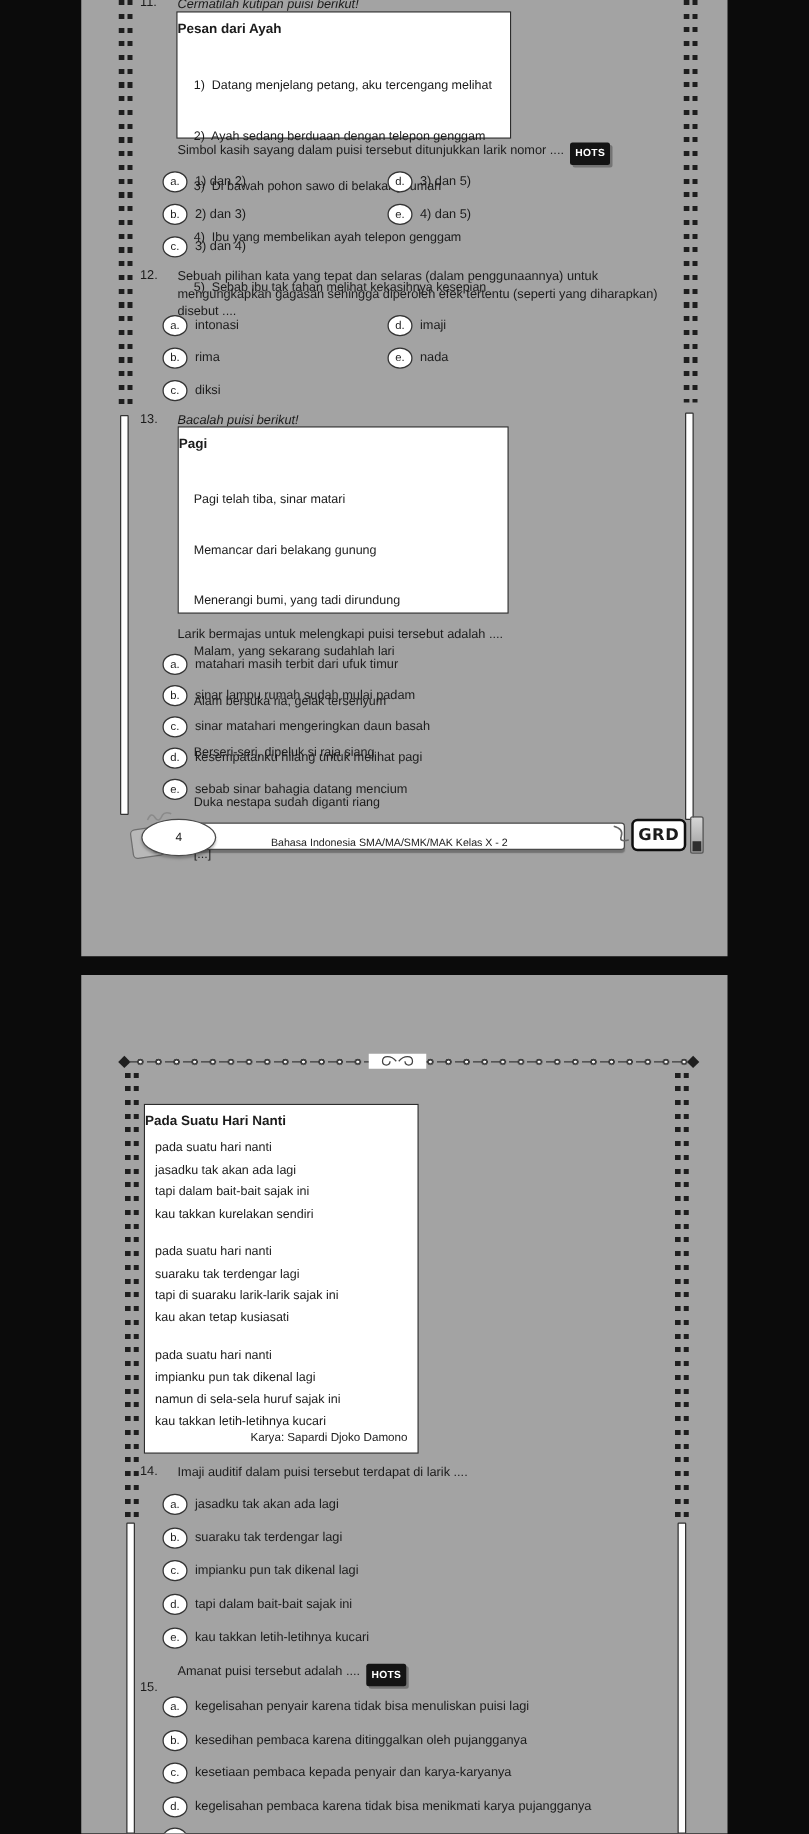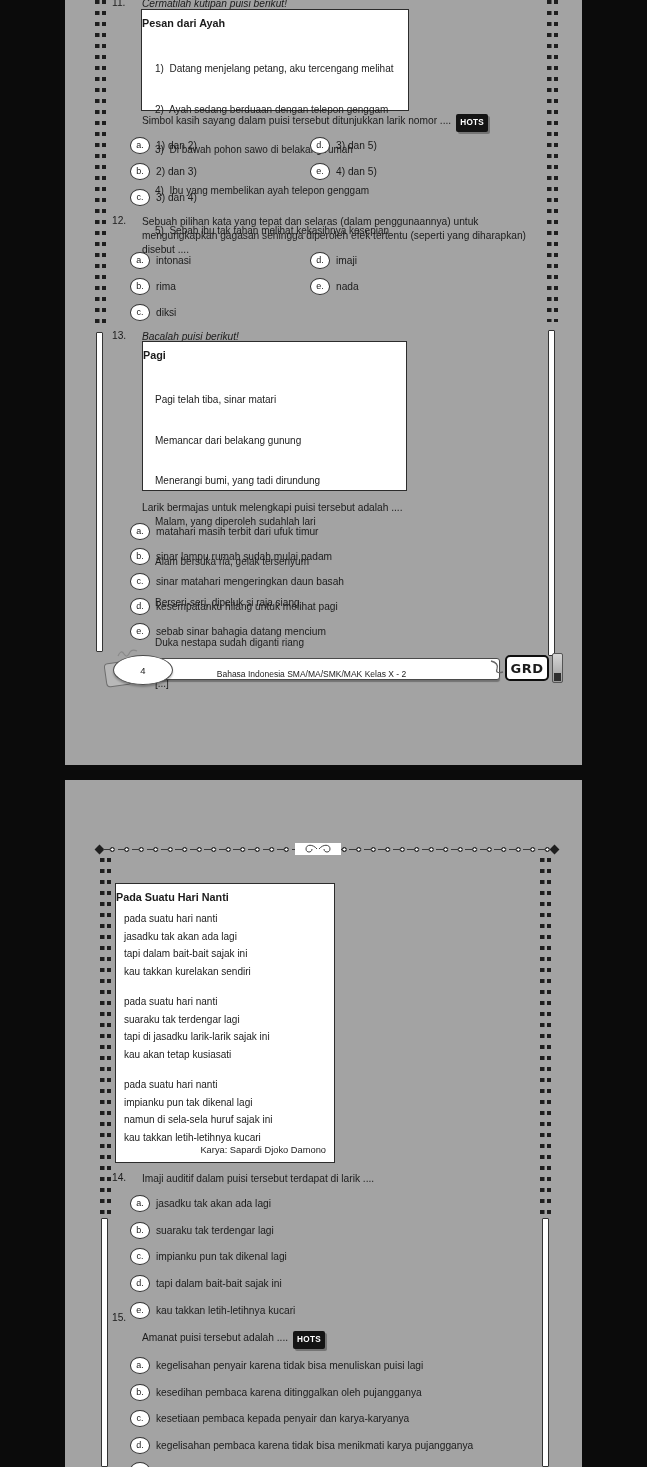--- a/index.html
+++ b/index.html
@@ -145,21 +145,21 @@
 
     <div class="qnum" style="left:47px;top:330px">13.</div>
     <div class="qtext instr" style="left:77px;top:330px">Bacalah puisi berikut!</div>
 
     <div class="box" style="left:77px;top:341px;width:265px;height:150px">
       <div class="box-title">Pagi</div>
       <div class="poem" style="padding-left:12px;padding-top:5px">
         <div>Pagi telah tiba, sinar matari</div>
         <div>Memancar dari belakang gunung</div>
         <div>Menerangi bumi, yang tadi dirundung</div>
-        <div>Malam, yang diperoleh sudahlah lari</div>
+        <div>Malam, yang sekarang sudahlah lari</div>
         <div>Alam bersuka ria, gelak tersenyum</div>
         <div>Berseri-seri, dipeluk si raja siang</div>
         <div>Duka nestapa sudah diganti riang</div>
         <div>[...]</div>
       </div>
     </div>
 
     <div class="qtext" style="left:77px;top:501px">Larik bermajas untuk melengkapi puisi tersebut adalah ....</div>
 
     <div class="opt" style="left:65px;top:523px">
@@ -229,21 +229,21 @@
       <div class="poem2">
         <div class="stanza">
           <div>pada suatu hari nanti</div>
           <div>jasadku tak akan ada lagi</div>
           <div>tapi dalam bait-bait sajak ini</div>
           <div>kau takkan kurelakan sendiri</div>
         </div>
         <div class="stanza">
           <div>pada suatu hari nanti</div>
           <div>suaraku tak terdengar lagi</div>
-          <div>tapi di jasadku larik-larik sajak ini</div>
+          <div>tapi di suaraku larik-larik sajak ini</div>
           <div>kau akan tetap kusiasati</div>
         </div>
         <div class="stanza" style="margin-bottom:0">
           <div>pada suatu hari nanti</div>
           <div>impianku pun tak dikenal lagi</div>
           <div>namun di sela-sela huruf sajak ini</div>
           <div>kau takkan letih-letihnya kucari</div>
         </div>
         <div class="poem-author">Karya: Sapardi Djoko Damono</div>
       </div>
@@ -266,21 +266,21 @@
     </div>
     <div class="opt" style="left:65px;top:495px">
       <span class="oc">d.</span>
       <span>tapi dalam bait-bait sajak ini</span>
     </div>
     <div class="opt" style="left:65px;top:522px">
       <span class="oc">e.</span>
       <span>kau takkan letih-letihnya kucari</span>
     </div>
 
-    <div class="qnum" style="left:47px;top:532px">15.</div>
+    <div class="qnum" style="left:47px;top:565px">15.</div>
     <div class="qtext prompt-row" style="left:77px;top:551px">
       <span>Amanat puisi tersebut adalah ....</span>
       <span class="hots">HOTS</span>
     </div>
 
     <div class="opt" style="left:65px;top:577px">
       <span class="oc">a.</span>
       <span>kegelisahan penyair karena tidak bisa menuliskan puisi lagi</span>
     </div>
     <div class="opt" style="left:65px;top:604px">

